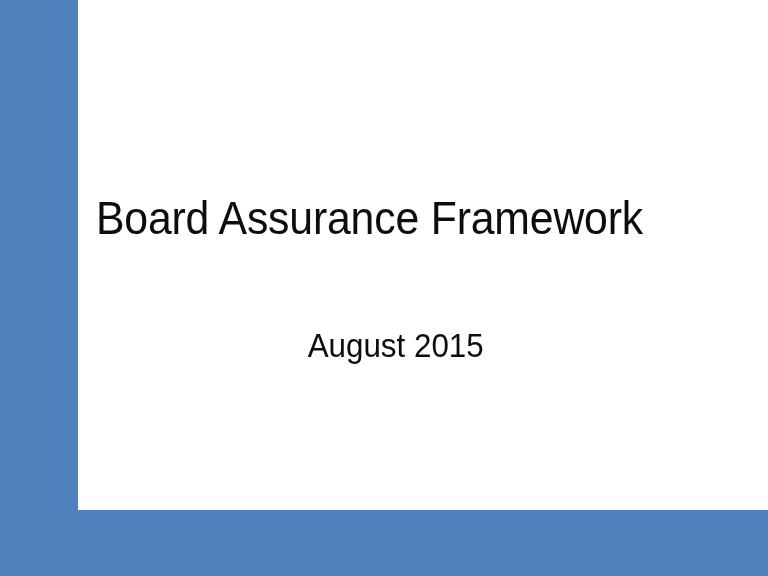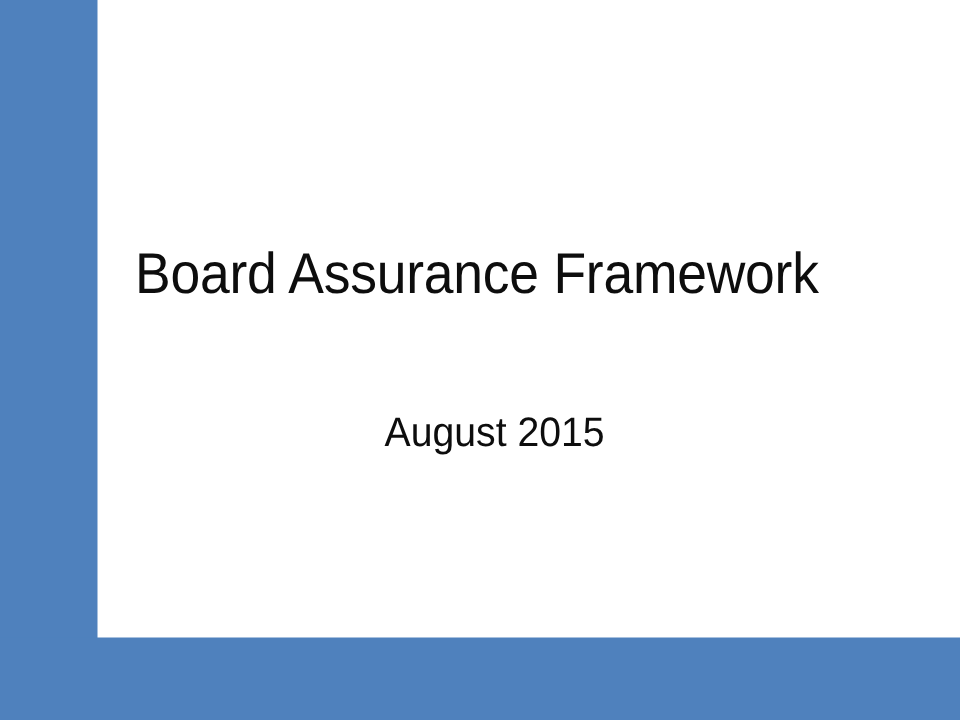--- a/index.html
+++ b/index.html
@@ -44,21 +44,21 @@
     left: 78px;
     top: 0;
     width: 690px;
     height: 510px;
     background: #FFFFFF;
   }
 
   
   .title-placeholder {
     position: absolute;
-    left: 30px;
+    left: 18px;
     top: 172px;
     width: 640px;
     height: 70px;
     display: flex;
     align-items: flex-end;
   }
 
   .slide-title {
     margin: 0;
     padding: 0;

